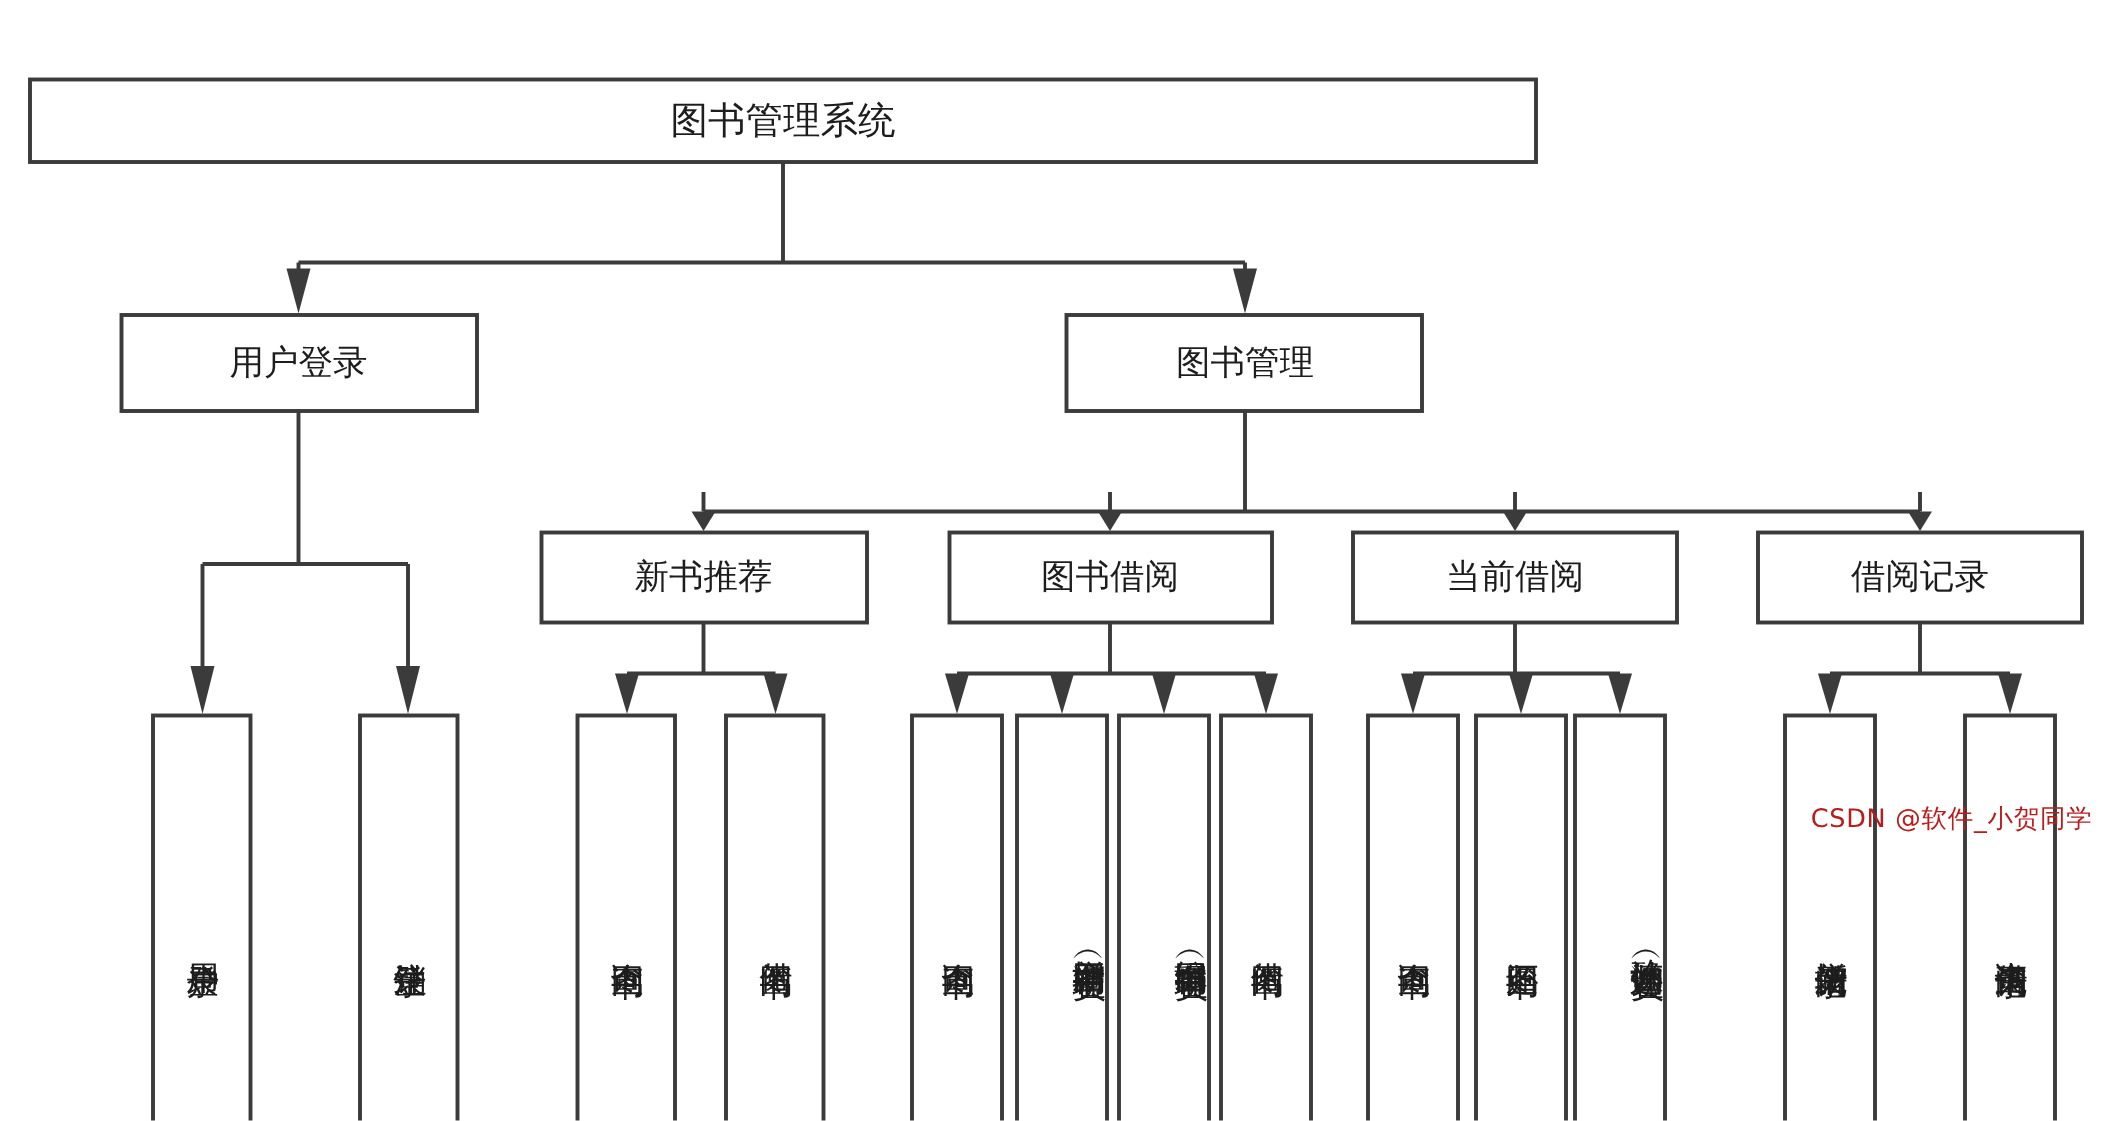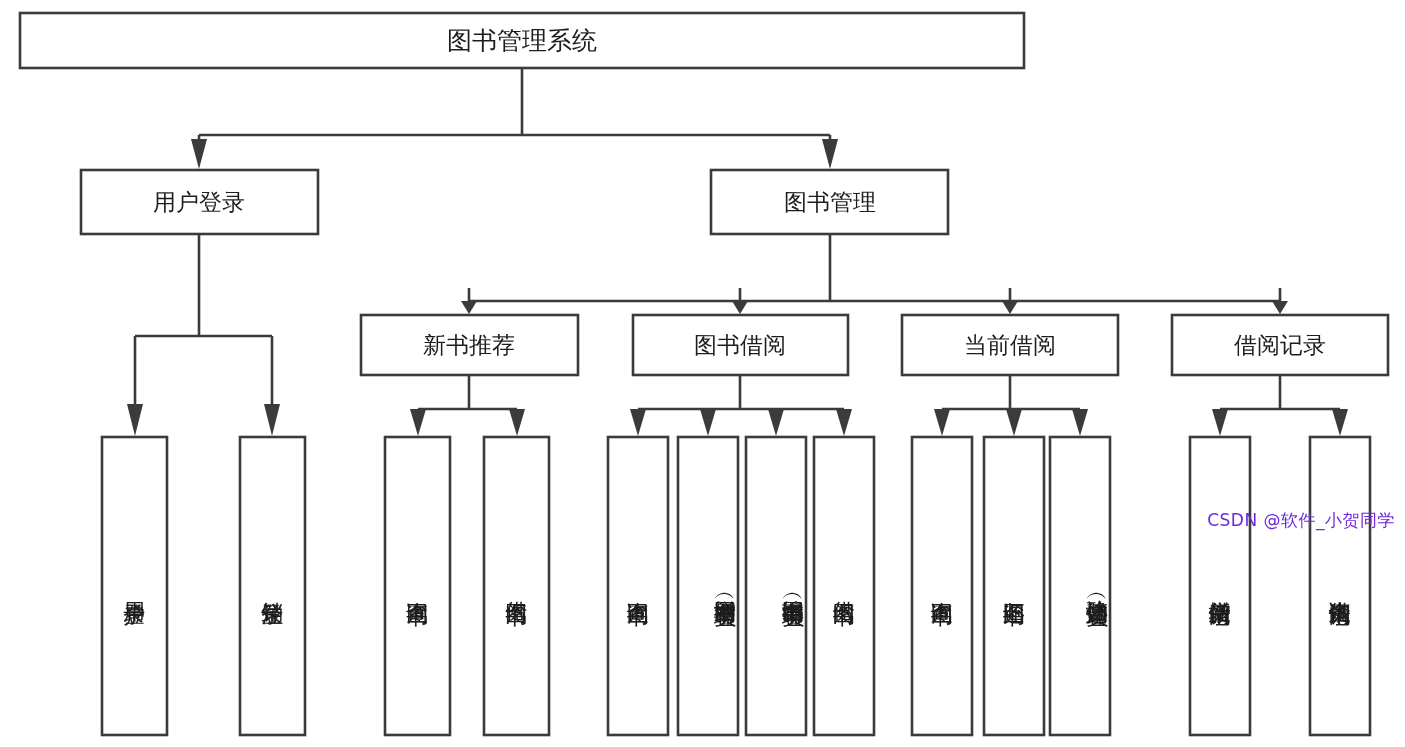--- a/index.html
+++ b/index.html
@@ -11,20 +11,21 @@
     width: 1405px;
     height: 747px;
     font-family: "DejaVu Sans", "Liberation Sans", sans-serif;
     overflow: hidden;
     position: relative;
   }
   #diagram-root {
     position: relative;
     width: 1405px;
     height: 539px;
+    margin-top: 40px;
   }
   svg#flow-svg {
     position: absolute;
     top: 0;
     left: 0;
     width: 1405px;
     height: 747px;
   }
   .node-box {
     fill: #ffffff;
@@ -60,24 +61,24 @@
     line-height: 1.16;
     color: #1d1d1d;
     letter-spacing: 1px;
     white-space: normal;
     pointer-events: none;
     text-align: center;
   }
   #watermark {
     position: absolute;
     right: 10px;
-    bottom: 7px;
+    bottom: 22px;
     font-family: "DejaVu Sans", "Liberation Sans", sans-serif;
     font-size: 17px;
-    color: #6d28d9;
+    color: #b91c1c;
     letter-spacing: 0.5px;
     white-space: nowrap;
   }
 </style>
 </head>
 <body>
 
 <div id="diagram-root">
 
   <svg id="flow-svg" viewBox="0 0 1405 747">

